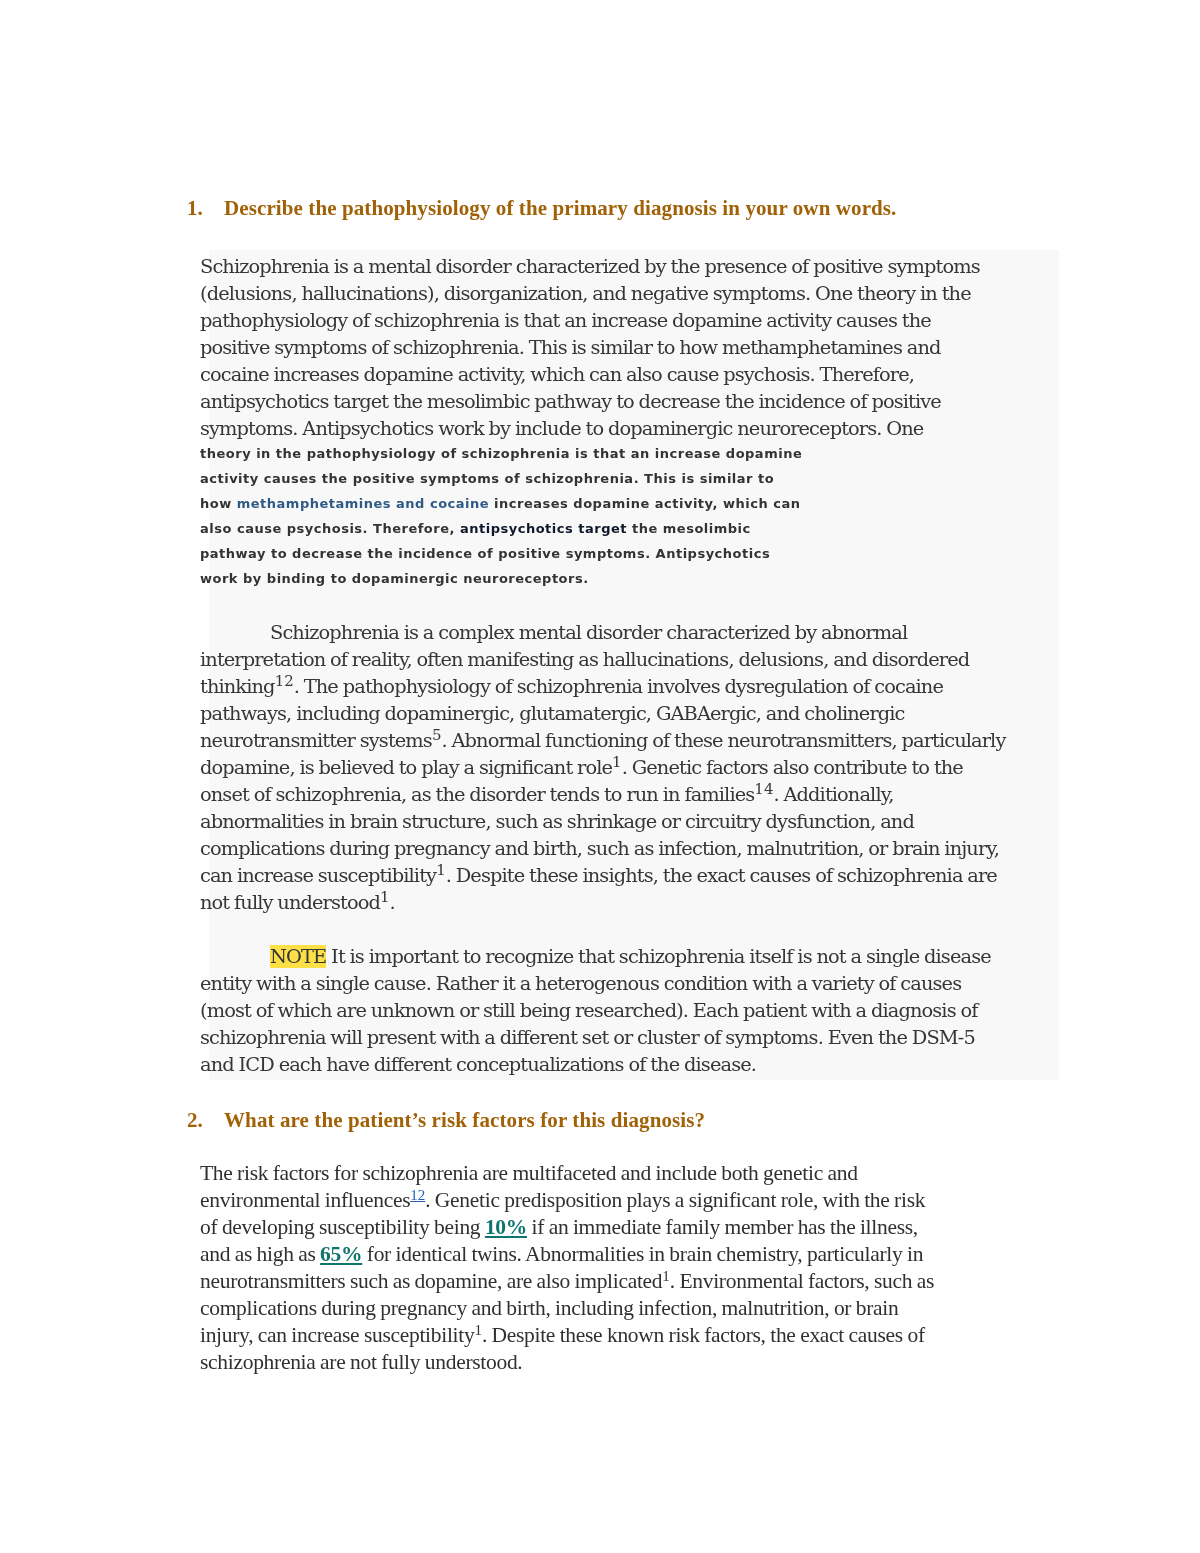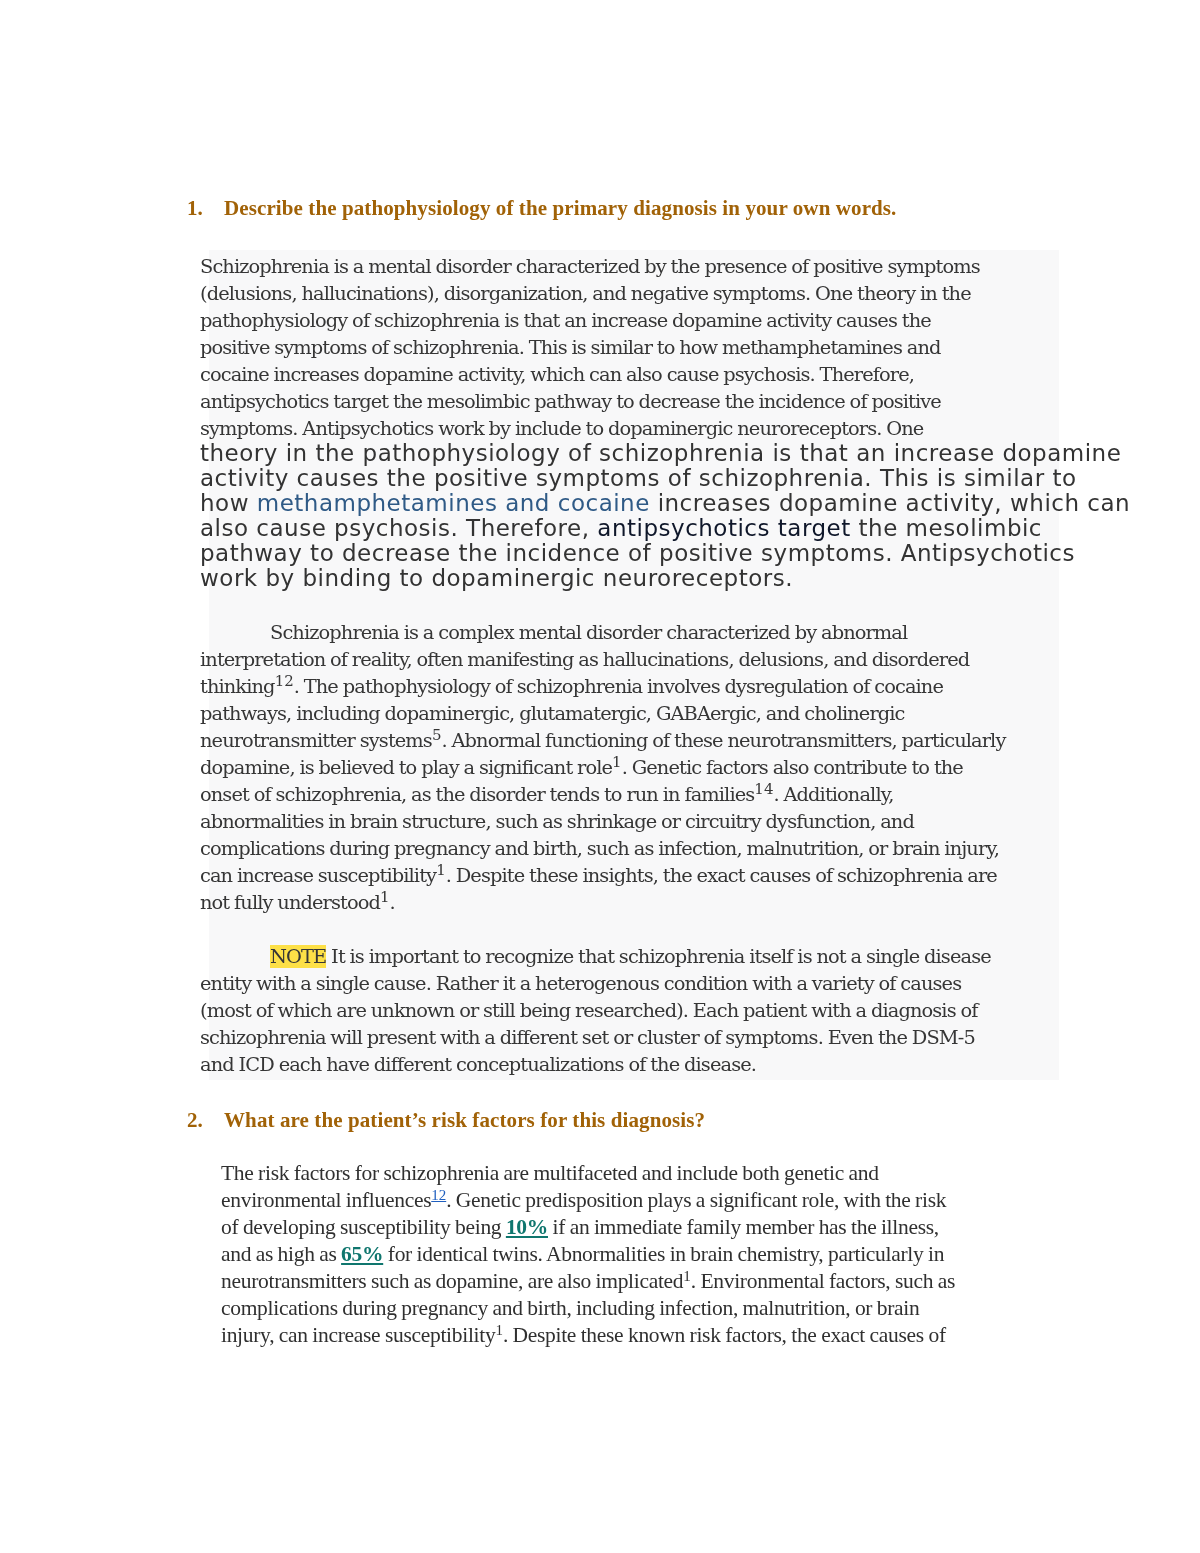--- a/index.html
+++ b/index.html
@@ -52,25 +52,26 @@
       font-size: 19.4px;
       line-height: 27px;
       color: #363636;
       font-family: "DejaVu Serif", "Liberation Serif", serif;
       letter-spacing: -0.9px;
       word-spacing: -0.5px;
     }
     .p .line { display: block; white-space: nowrap; }
     .sans {
       font-family: "DejaVu Sans", "Liberation Sans", sans-serif;
-      font-size: 23px;
+      font-size: 13px;
       line-height: 25px;
       letter-spacing: 0.5px;
       word-spacing: 0px;
       color: #333333;
+      font-weight: bold;
     }
     .link-dark { color: #2f5a86; }
     .link-light { color: #0f172a; }
     .indent { padding-left: 70px; }
     sup {
       font-size: 15px;
       line-height: 0;
       vertical-align: 7px;
       letter-spacing: 0;
     }
@@ -143,23 +144,24 @@
     <span class="line">entity with a single cause. Rather it a heterogenous condition with a variety of causes</span>
     <span class="line">(most of which are unknown or still being researched). Each patient with a diagnosis of</span>
     <span class="line">schizophrenia will present with a different set or cluster of symptoms. Even the DSM-5</span>
     <span class="line">and ICD each have different conceptualizations of the disease.</span>
   </div>
 
   <div class="q-heading" style="top:1108px;">
     <span class="num">2.</span><span>What are the patient’s risk factors for this diagnosis?</span>
   </div>
 
-  <div class="p p2" style="top:1160px;margin-left:21px;">
+  <div class="p p2" style="top:1160px;">
     <span class="line">The risk factors for schizophrenia are multifaceted and include both genetic and</span>
     <span class="line"><span>environmental influences</span><sup class="sup-link">12</sup><span>. Genetic predisposition plays a significant role, with the risk</span></span>
     <span class="line"><span>of developing susceptibility being </span><span class="pct-link">10%</span><span> if an immediate family member has the illness,</span></span>
     <span class="line"><span>and as high as </span><span class="pct-link">65%</span><span> for identical twins. Abnormalities in brain chemistry, particularly in</span></span>
     <span class="line"><span>neurotransmitters such as dopamine, are also implicated</span><sup>1</sup><span>. Environmental factors, such as</span></span>
     <span class="line">complications during pregnancy and birth, including infection, malnutrition, or brain</span>
     <span class="line"><span>injury, can increase susceptibility</span><sup>1</sup><span>. Despite these known risk factors, the exact causes of</span></span>
+    <span class="line">schizophrenia are not fully understood.</span>
   </div>
 
 </div>
 
 </body></html>

